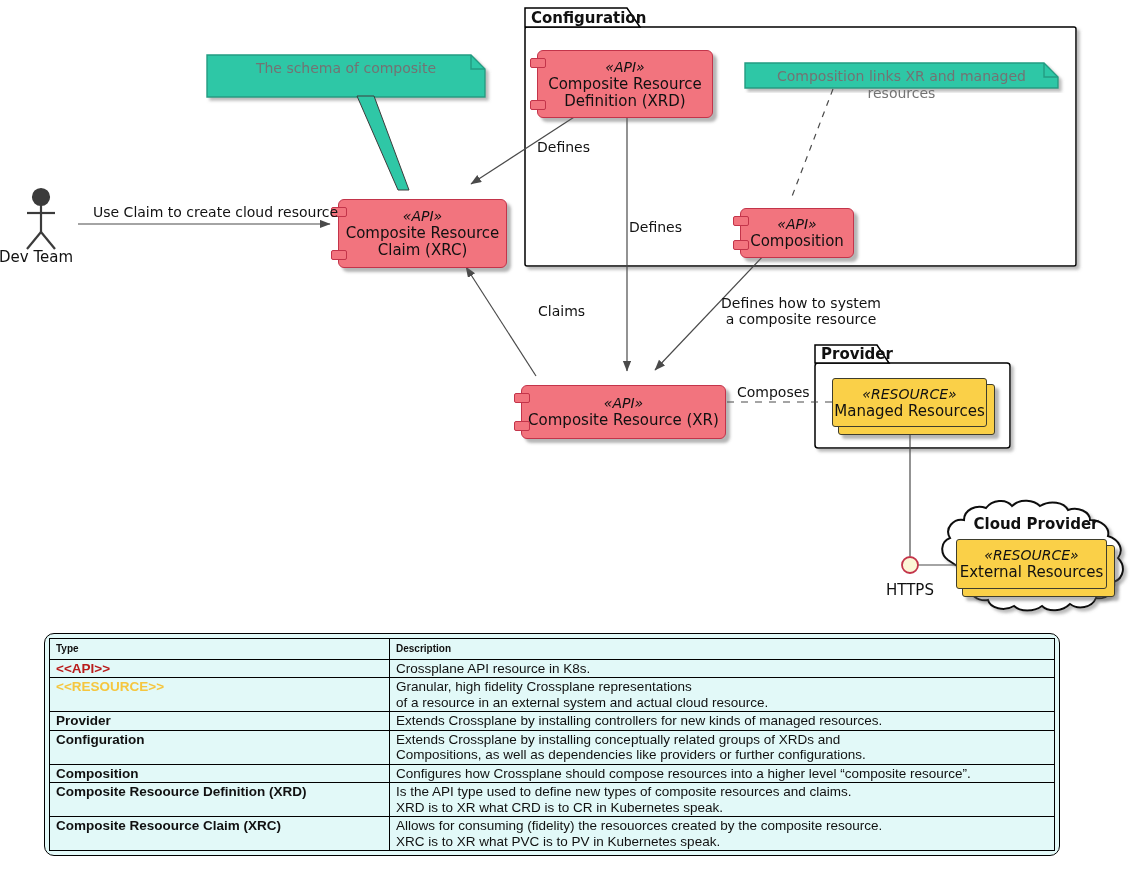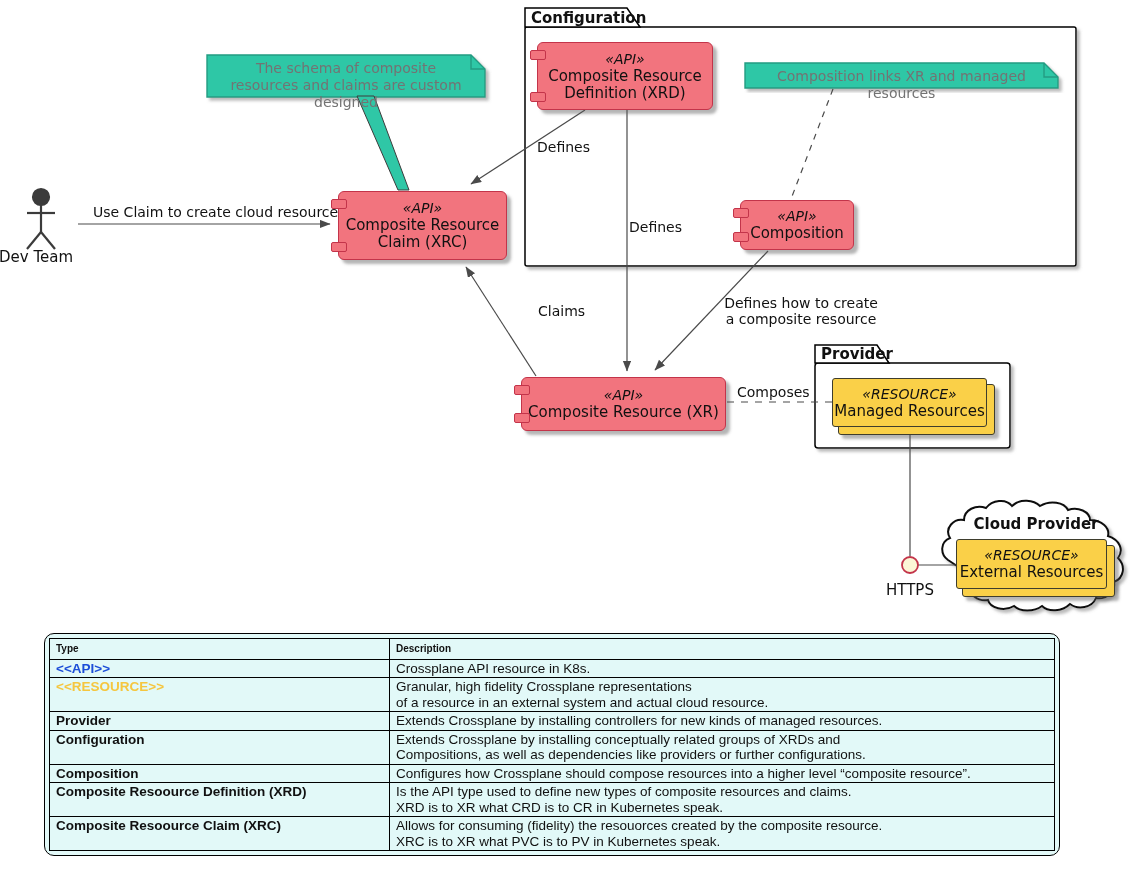--- a/index.html
+++ b/index.html
@@ -3,21 +3,21 @@
 <meta charset="utf-8">
 <style>
   html,body{margin:0;padding:0;background:#ffffff;}
   body{width:1144px;height:887px;position:relative;overflow:hidden;
        font-family:"DejaVu Sans",sans-serif;color:#111;}
   svg.overlay{position:absolute;left:0;top:0;z-index:0;}
 
   
   .comp{position:absolute;z-index:2;display:flex;flex-direction:column;align-items:center;
         justify-content:center;font-size:15px;line-height:17px;
-        border-radius:6px;box-sizing:border-box;}
+        border-radius:6px;box-sizing:border-box;margin-top:8px;}
   .comp.api{background:#F2747E;border:1.5px solid #C3344A;box-shadow:4px 4px 3px rgba(90,90,90,.45);}
   .stereo{font-style:italic;font-size:14px;}
   .port{position:absolute;left:-8px;width:14px;height:8px;background:#F2747E;
         border:1.5px solid #C3344A;border-radius:2px;}
   .port.pt{top:7px;} .port.pb{bottom:7px;}
 
   .stack{position:absolute;z-index:2;}
   .card-back{position:absolute;left:6px;top:6px;width:100%;height:100%;background:#FAD048;
              border:1.3px solid #3E3D2D;border-radius:3px;box-shadow:4px 4px 3px rgba(90,90,90,.45);}
   .card-front{position:absolute;inset:0;background:#FAD048;border:1.3px solid #3E3D2D;border-radius:3px;
@@ -33,21 +33,21 @@
 
   
   .legend{position:absolute;left:44px;top:633px;width:1016px;z-index:3;box-sizing:border-box;
           background:#E2F9F8;border:1.5px solid #000;border-radius:10px;padding:4px;
           font-family:"Liberation Sans",sans-serif;}
   .legend table{width:100%;border-collapse:collapse;background:#E2F9F8;}
   .legend td,.legend th{border:1px solid #000;padding:1px 6px;font-size:13.5px;line-height:15.5px;
                         vertical-align:top;text-align:left;}
   .legend th{font-size:10px;padding:2px 6px;}
   .legend td.tcol{width:327px;font-weight:bold;}
-  .legend td.tcol.api-color{color:#1d4ed8;}
+  .legend td.tcol.api-color{color:#b91c1c;}
   .legend td.tcol.resource-color{color:#F5C63F;}
 </style>
 </head>
 <body>
 
 <svg class="overlay" width="1144" height="630" viewBox="0 0 1144 630">
   <defs>
     <marker id="arr" markerWidth="10" markerHeight="8" refX="8.5" refY="3.5" orient="auto">
       <polygon points="0 0, 9 3.5, 0 7" fill="#4A4A4A"></polygon>
     </marker>
@@ -105,31 +105,30 @@
   </g>
   <circle cx="910" cy="565" r="8" fill="#FCF6D6" stroke="#C3344A" stroke-width="1.8"></circle>
 </svg>
 
 <div class="pkg-title" style="left:531px;top:9px;">Configuration</div>
 <div class="pkg-title" style="left:821px;top:345px;">Provider</div>
 <div class="pkg-title" style="left:943px;top:515px;width:186px;text-align:center;">Cloud Provider</div>
 
 <div class="note-text" style="left:207px;top:60px;width:278px;">
   <div class="line">The schema of composite</div>
-  <div class="line">resources and claims are custom designed</div>
 </div>
 <div class="note-text" style="left:745px;top:68px;width:313px;">
   <div class="line">Composition links XR and managed resources</div>
 </div>
 
 <div class="lbl" style="left:93px;top:204px;">Use Claim to create cloud resource</div>
 <div class="lbl" style="left:537px;top:139px;">Defines</div>
 <div class="lbl" style="left:629px;top:219px;">Defines</div>
 <div class="lbl center" style="left:718px;top:295px;width:166px;line-height:16px;">
-  <div class="line">Defines how to create</div>
+  <div class="line">Defines how to system</div>
   <div class="line">a composite resource</div>
 </div>
 <div class="lbl" style="left:538px;top:303px;">Claims</div>
 <div class="lbl" style="left:737px;top:384px;">Composes</div>
 <div class="lbl" style="left:880px;top:581px;width:60px;text-align:center;font-size:15px;">HTTPS</div>
 <div class="lbl" style="left:-1px;top:248px;width:84px;text-align:left;font-size:15px;">Dev Team</div>
 
 <div class="comp api" style="left:537px;top:42px;width:176px;height:68px;">
   <span class="port pt"></span>
   <span class="port pb"></span>

